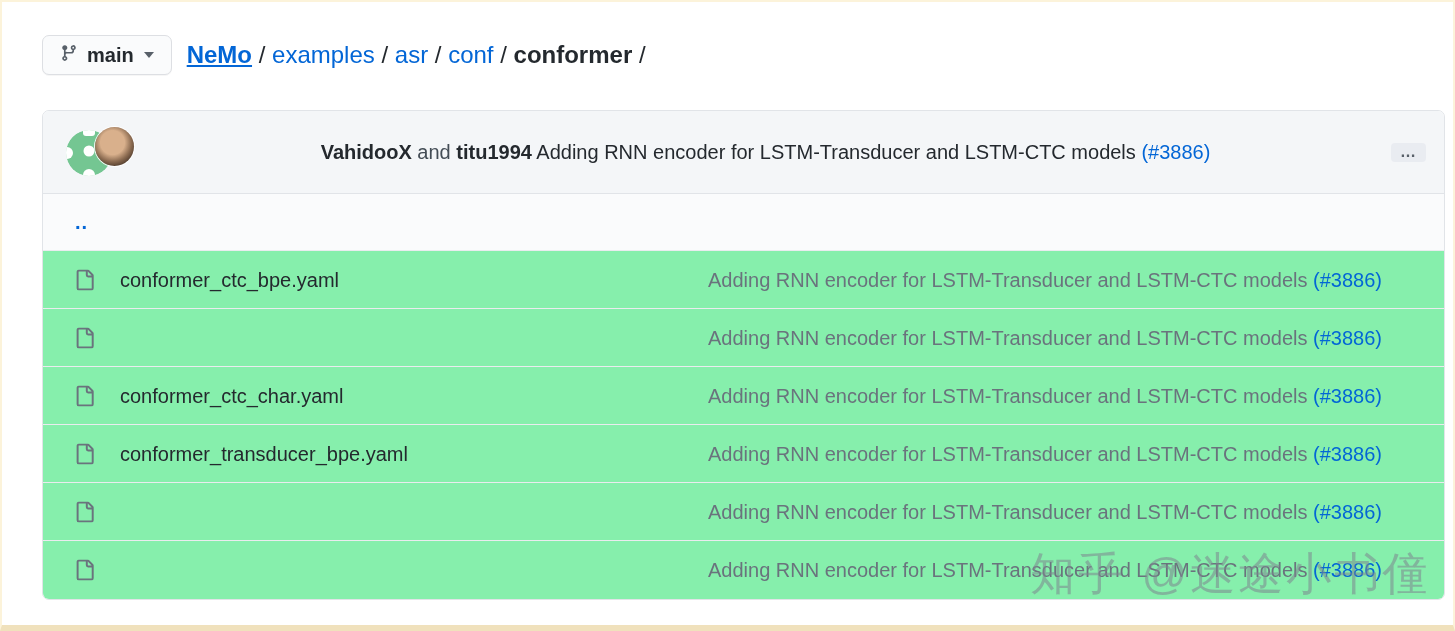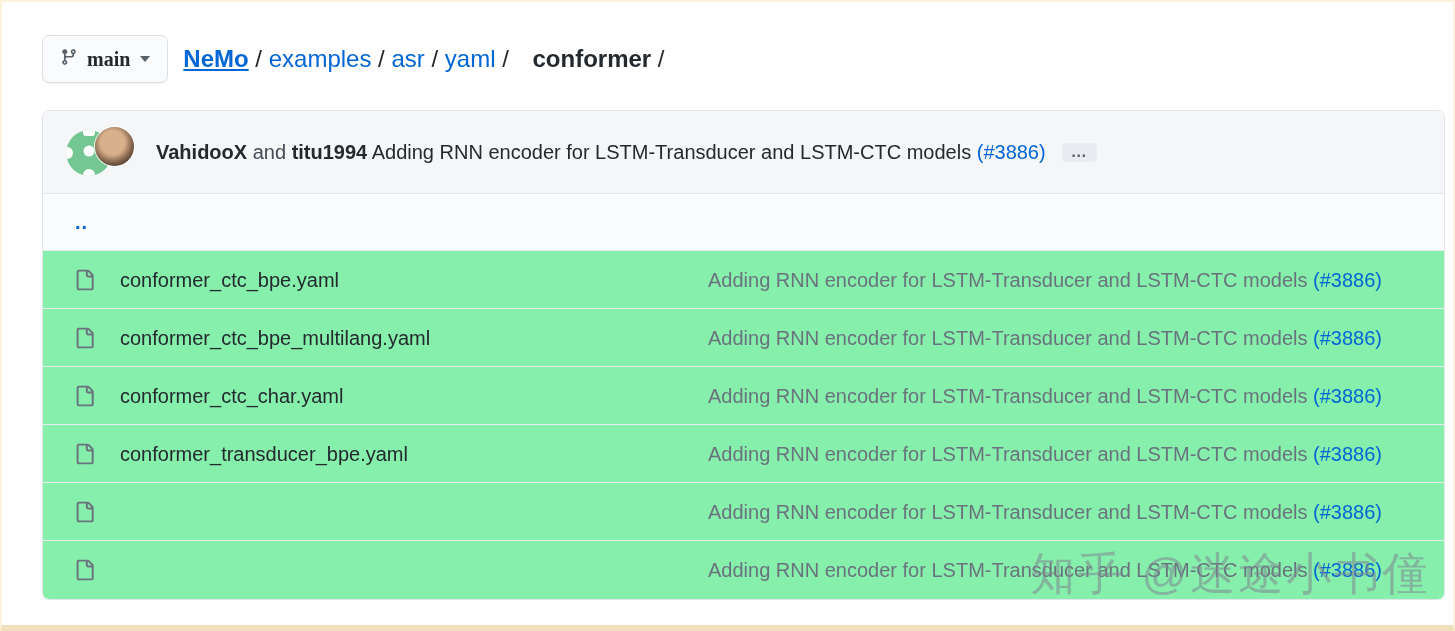--- a/index.html
+++ b/index.html
@@ -25,26 +25,26 @@
     position: absolute;
     left: 40px;
     top: 33px;
     display: flex;
     align-items: center;
   }
   .branch-btn {
     display: inline-flex;
     align-items: center;
     gap: 9px;
-    height: 48px;
+    height: 40px;
     padding: 0 17px;
     background: #fafbfc;
     border: 1px solid #dddfe3;
     border-radius: 7px;
-    font-family: Liberation Serif, serif;
+    font-family: Liberation Sans, sans-serif;
     font-size: 20px;
     font-weight: 600;
     color: #24292e;
     cursor: pointer;
     box-shadow: 0 1px 0 rgba(27,31,35,0.04);
   }
   .branch-btn .octicon { color: #586069; }
   .caret {
     width: 0; height: 0;
     border-left: 5px solid transparent;
@@ -54,40 +54,41 @@
   }
   .breadcrumb {
     margin-left: 15px;
     font-size: 24px;
     color: #24292e;
     white-space: nowrap;
   }
   .breadcrumb a { color: #0366d6; text-decoration: none; }
   .breadcrumb a.root { font-weight: 600; text-decoration: underline; }
   .breadcrumb .sep { color: #24292e; }
-  .breadcrumb .current { font-weight: 600; color: #24292e; margin-left: 17px; }
+  .breadcrumb .current { font-weight: 600; color: #24292e; }
 
   
   .filebox {
     position: absolute;
     left: 40px;
     top: 108px;
     right: 8px;
     border: 1px solid #e1e4e8;
     border-radius: 7px;
     background: #ffffff;
   }
   .commit-header {
     display: flex;
     align-items: center;
     height: 83px;
     background: #f4f6f8;
     border-bottom: 1px solid #e1e4e8;
     border-radius: 6px 6px 0 0;
     padding: 0 18px 0 23px;
+    justify-content: space-between;
   }
   .avatars { position: relative; width: 68px; height: 50px; flex: none; }
   .avatar-green {
     position: absolute; left: 0; top: 3px;
     width: 46px; height: 46px; border-radius: 50%;
     display: block;
   }
   .avatar-photo {
     position: absolute; left: 29px; top: 0;
     width: 39px; height: 39px; border-radius: 50%;
@@ -185,21 +186,21 @@
   <div class="topbar">
     <button class="branch-btn">
       <span class="octicon">
         <svg width="18" height="18" viewBox="0 0 16 16" fill="currentColor" aria-hidden="true">
           <path d="M11.75 2.5a.75.75 0 100 1.5.75.75 0 000-1.5zm-2.25.75a2.25 2.25 0 113 2.122V6A2.5 2.5 0 0110 8.5H6a1 1 0 00-1 1v1.128a2.251 2.251 0 11-1.5 0V5.372a2.25 2.25 0 111.5 0v1.836A2.492 2.492 0 016 7h4a1 1 0 001-1v-.628A2.25 2.25 0 019.5 3.25zM4.25 12a.75.75 0 100 1.5.75.75 0 000-1.5zM3.5 3.25a.75.75 0 111.5 0 .75.75 0 01-1.5 0z"></path>
         </svg>
       </span>
       <span>main</span>
       <span class="caret"></span>
     </button>
-    <nav class="breadcrumb" id="breadcrumb"><a href="#" class="root">NeMo</a><span class="sep"> / </span><a href="#">examples</a><span class="sep"> / </span><a href="#">asr</a><span class="sep"> / </span><a href="#">yaml</a><span class="sep"> / </span><span class="current">conformer</span><span class="sep"> /</span></nav>
+    <nav class="breadcrumb" id="breadcrumb"><a href="#" class="root">NeMo</a><span class="sep"> / </span><a href="#">examples</a><span class="sep"> / </span><a href="#">asr</a><span class="sep"> / </span><a href="#">conf</a><span class="sep"> / </span><span class="current">conformer</span><span class="sep"> /</span></nav>
   </div>
 
   <div class="filebox">
 
     <div class="commit-header">
       <div class="avatars">
         <svg class="avatar-green" viewBox="0 0 46 46">
           <circle cx="23" cy="23" r="23" fill="#74c692"></circle>
           <circle cx="1" cy="23" r="6" fill="#ffffff"></circle>
           <circle cx="23" cy="45" r="6" fill="#ffffff"></circle>
@@ -231,21 +232,20 @@
       <a href="#" class="pr">(#3886)</a>
     </span>
   </div>
 
   <div class="file-row">
     <span class="file-icon">
       <svg width="21" height="21" viewBox="0 0 16 16" fill="currentColor" aria-hidden="true">
         <path d="M3.75 1.5a.25.25 0 00-.25.25v12.5c0 .138.112.25.25.25h9.5a.25.25 0 00.25-.25V6h-2.75A1.75 1.75 0 019 4.25V1.5H3.75zm6.75.062V4.25c0 .138.112.25.25.25h2.688a.252.252 0 00-.011-.013l-2.914-2.914a.252.252 0 00-.013-.011zM2 1.75C2 .784 2.784 0 3.75 0h6.586c.464 0 .909.184 1.237.513l2.914 2.914c.329.328.513.773.513 1.237v9.586A1.75 1.75 0 0113.25 16h-9.5A1.75 1.75 0 012 14.25V1.75z"></path>
       </svg>
     </span>
-    <a href="#" class="file-name">conformer_ctc_bpe_multilang.yaml</a>
     <span class="row-msg">
       <span class="msg-text">Adding RNN encoder for LSTM-Transducer and LSTM-CTC models </span>
       <a href="#" class="pr">(#3886)</a>
     </span>
   </div>
 
   <div class="file-row">
     <span class="file-icon">
       <svg width="21" height="21" viewBox="0 0 16 16" fill="currentColor" aria-hidden="true">
         <path d="M3.75 1.5a.25.25 0 00-.25.25v12.5c0 .138.112.25.25.25h9.5a.25.25 0 00.25-.25V6h-2.75A1.75 1.75 0 019 4.25V1.5H3.75zm6.75.062V4.25c0 .138.112.25.25.25h2.688a.252.252 0 00-.011-.013l-2.914-2.914a.252.252 0 00-.013-.011zM2 1.75C2 .784 2.784 0 3.75 0h6.586c.464 0 .909.184 1.237.513l2.914 2.914c.329.328.513.773.513 1.237v9.586A1.75 1.75 0 0113.25 16h-9.5A1.75 1.75 0 012 14.25V1.75z"></path>

